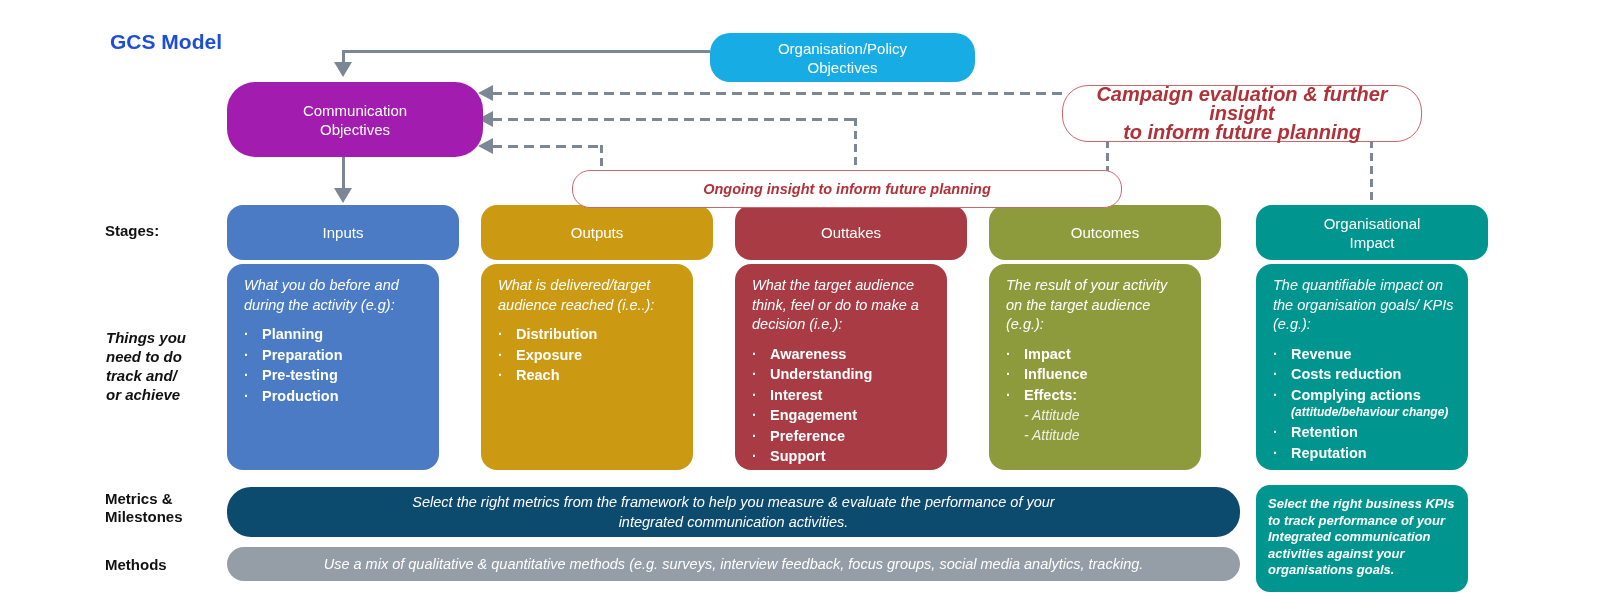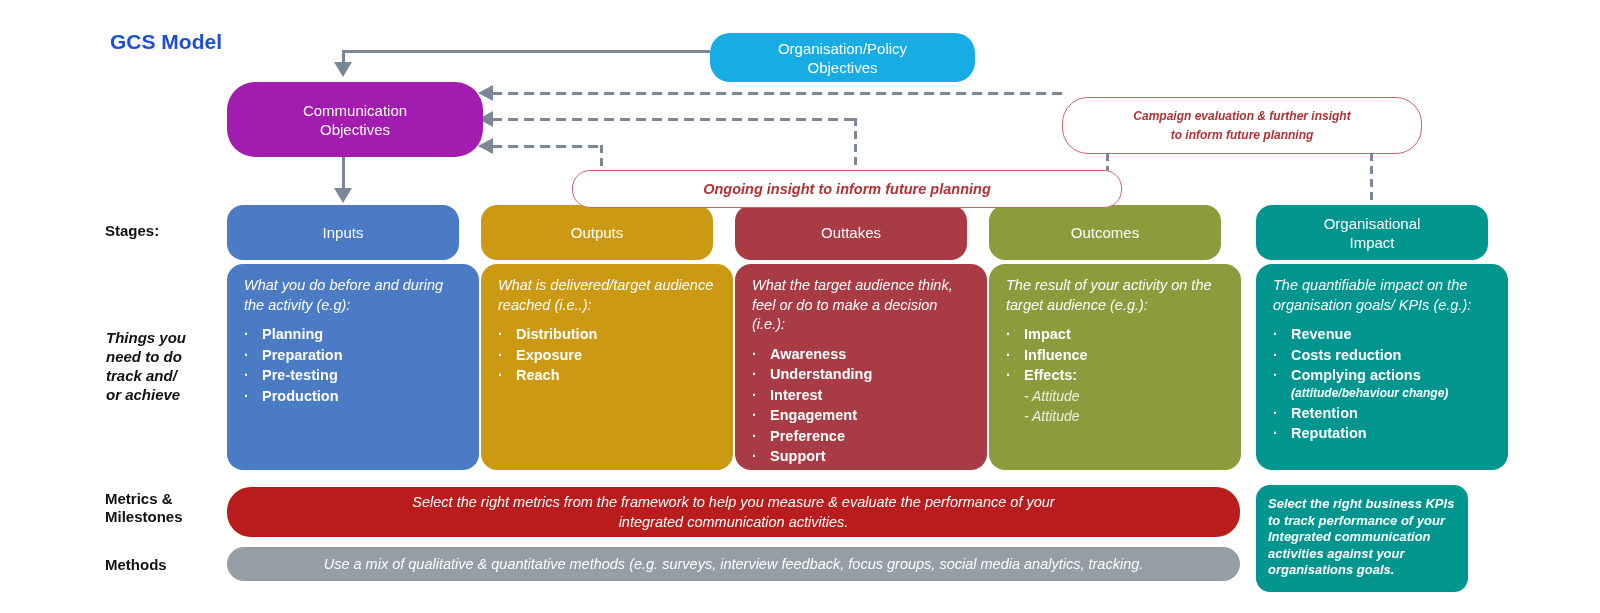--- a/index.html
+++ b/index.html
@@ -14,27 +14,27 @@
   .lbl-stages{left:105px;top:222px;}
   .lbl-things{left:106px;top:328px;font-style:italic;line-height:19px;}
   .lbl-metrics{left:105px;top:490px;}
   .lbl-methods{left:105px;top:556px;}
   
   .node{color:#fff;text-align:center;display:flex;flex-direction:column;justify-content:center;}
   .org-box{left:710px;top:33px;width:265px;height:49px;border-radius:20px;font-size:15px;line-height:19px;z-index:3;}
   .comm-box{left:227px;top:82px;width:256px;height:75px;border-radius:28px;font-size:15px;line-height:19px;z-index:3;}
   .callout{background:#fff;border:1.5px solid #c9666b;color:#b03238;font-style:italic;font-weight:bold;
     display:flex;flex-direction:column;justify-content:center;text-align:center;z-index:2;}
-  .callout-campaign{left:1062px;top:85px;width:358px;height:55px;border-radius:26px;font-size:12px;line-height:19px;margin-top:12px;}
+  .callout-campaign{left:1062px;top:85px;width:358px;height:55px;border-radius:26px;font-size:20px;line-height:19px;}
   .callout-ongoing{left:572px;top:170px;width:548px;height:36px;border-radius:18px;font-size:14.5px;line-height:34px;}
   
   .column{top:0;left:0;}
   .stage-box{position:absolute;top:205px;width:232px;height:55px;border-radius:16px;color:#fff;font-size:15px;
     line-height:19px;display:flex;flex-direction:column;justify-content:center;text-align:center;}
-  .content-box{position:absolute;top:264px;width:252px;height:206px;border-radius:16px;color:#fff;
+  .content-box{position:absolute;top:264px;width:212px;height:206px;border-radius:16px;color:#fff;
     padding:12px 14px 0 17px;box-sizing:border-box;}
   .content-heading{font-style:italic;font-size:14.5px;line-height:19.5px;margin-bottom:9px;}
   ul.bullets{list-style:none;margin:0;padding:0;}
   ul.bullets li{font-size:14.5px;font-weight:bold;line-height:20.5px;display:block;}
   .b-row{display:flex;}
   .b-dot{width:18px;flex:0 0 18px;}
   .b-sub{font-weight:normal;font-style:italic;color:rgba(255,255,255,0.85);padding-left:18px;line-height:20px;font-size:14px;}
   .b-note{font-weight:bold;font-style:italic;padding-left:18px;line-height:14px;font-size:12px;margin-bottom:3px;}
   
   .band{color:#fff;font-style:italic;text-align:center;}
@@ -288,20 +288,20 @@
               <div class="b-row">
                 <span class="b-dot">·</span>
                 <span>Reputation</span>
               </div>
             </li>
           </ul>
     </div>
   </div>
 </div>
 
-  <div class="abs band band-metrics" style="background: #b91c1c;">
+  <div class="abs band band-metrics" style="background: #0c4a6e;">
       <div>Select the right metrics from the framework to help you measure &amp; evaluate the performance of your</div>
       <div>integrated communication activities.</div>
     </div>
   <div class="abs kpi-box" style="background: rgb(0, 150, 143);">Select the right business KPIs to track performance of your Integrated communication activities against your organisations goals.</div>
   <div class="abs band band-methods" style="background: rgb(149, 157, 166);">Use a mix of qualitative &amp; quantitative methods (e.g. surveys, interview feedback, focus groups, social media analytics, tracking.</div>
 
 </div>
 
 </body></html>

